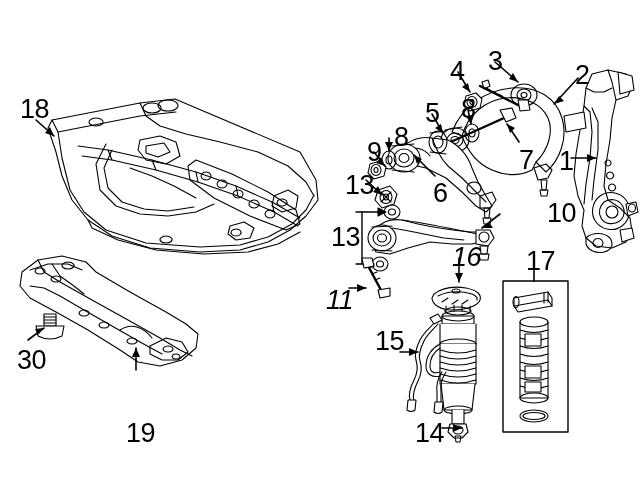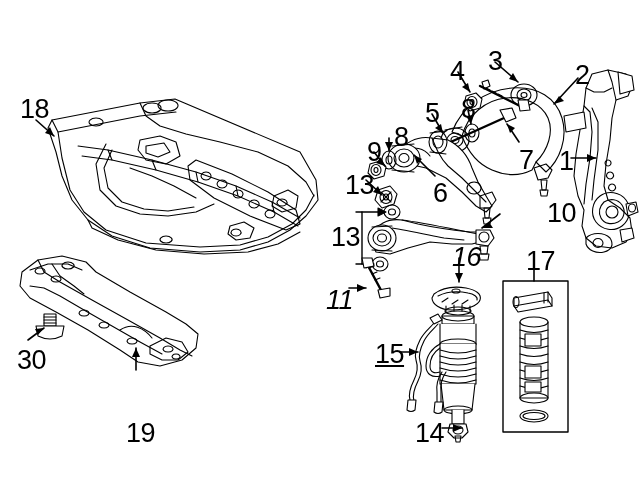--- a/index.html
+++ b/index.html
@@ -415,17 +415,17 @@
     <div class="callout" style="left:519px; top:147px;">7</div>
     <div class="callout" style="left:450px; top:58px;">4</div>
     <div class="callout" style="left:488px; top:48px;">3</div>
     <div class="callout" style="left:575px; top:62px;">2</div>
     <div class="callout" style="left:559px; top:148px;">1</div>
     <div class="callout" style="left:331px; top:224px;">13</div>
     <div class="callout" style="left:499px; top:200px;margin-left:48px;">10</div>
     <div class="callout" style="left:326px; top:287px;font-style:italic;">11</div>
     <div class="callout" style="left:452px; top:244px;font-style:italic;">16</div>
     <div class="callout" style="left:526px; top:248px;">17</div>
-    <div class="callout" style="left:375px; top:341px;text-decoration:underline;">15</div>
+    <div class="callout" style="left:375px; top:328px;">15</div>
     <div class="callout" style="left:415px; top:420px;">14</div>
   </div>
 
 </div>
 
 </body></html>

